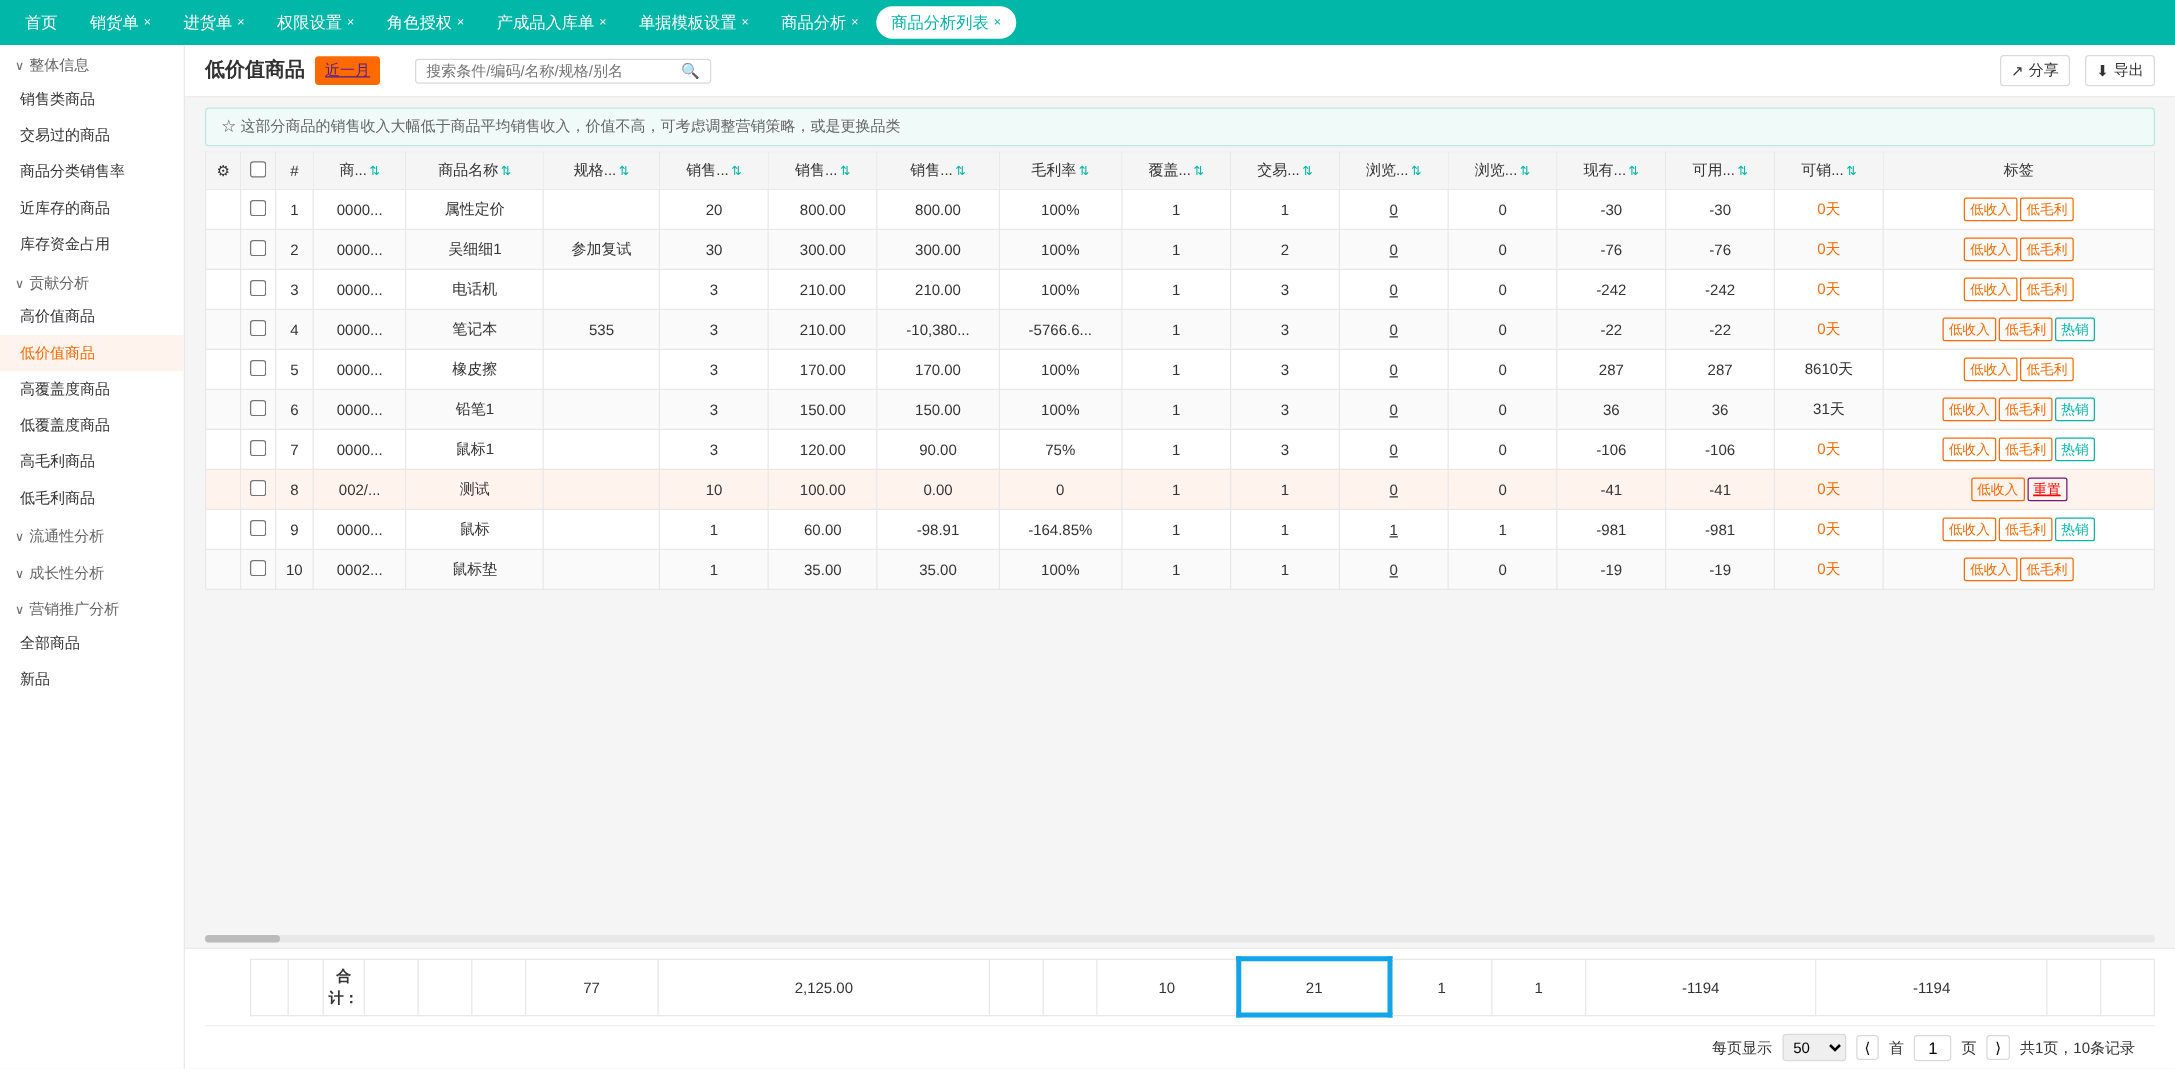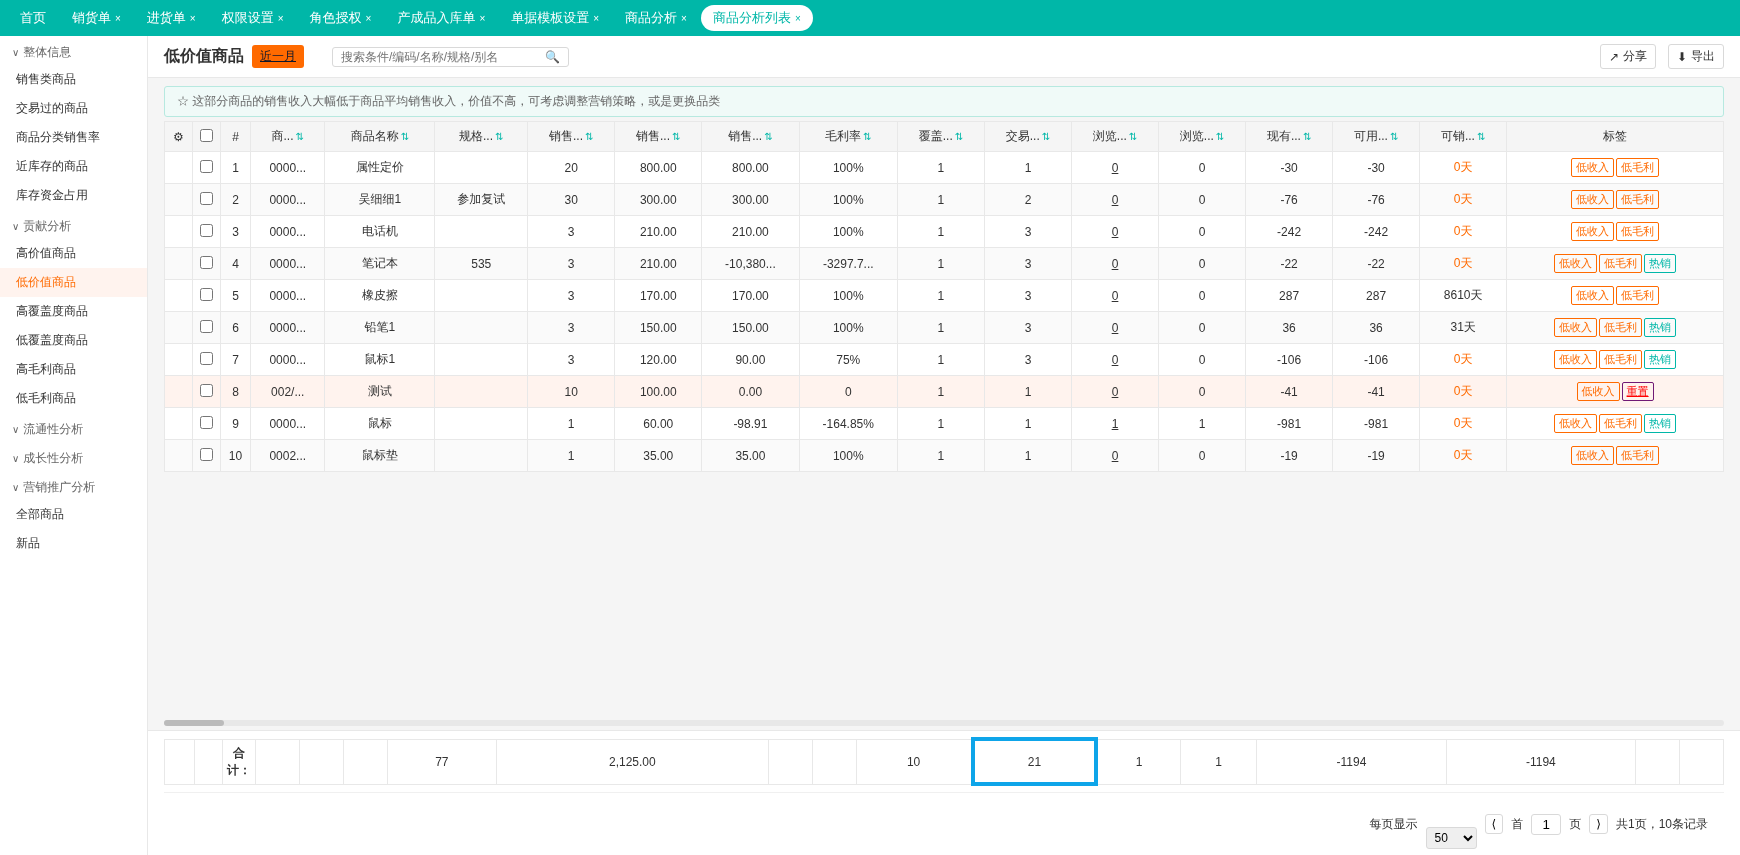--- a/index.html
+++ b/index.html
@@ -75,21 +75,21 @@
       border-bottom: 1px solid #e8e8e8;
       gap: 8px;
     }
     .page-title {
       font-size: 16px;
       font-weight: bold;
       color: #333;
     }
     .time-filter-btn {
       background: #ff6a00;
-      color: #0f172a;
+      color: #4c1d95;
       border: none;
       border-radius: 3px;
       padding: 3px 8px;
       font-size: 12px;
       cursor: pointer;
       text-decoration: underline;
     }
     .search-box {
       display: flex;
       align-items: center;
@@ -189,36 +189,36 @@
       background: #fff;
       border-top: 1px solid #e8e8e8;
       padding: 0 16px;
     }
     .total-row {
       display: flex;
       align-items: flex-end;
       padding: 6px 0;
       font-size: 12px;
       gap: 0;
+      margin-left: 36px;
     }
     .pagination {
       display: flex;
       align-items: center;
       justify-content: flex-end;
       padding: 6px 16px;
       gap: 8px;
       border-top: 1px solid #f0f0f0;
       font-size: 12px;
     }
     .pagination select {
       border: 1px solid #d9d9d9;
       border-radius: 3px;
       padding: 2px 4px;
       font-size: 12px;
-      margin-top: 28px;
     }
     .page-btn {
       border: 1px solid #d9d9d9;
       background: #fff;
       border-radius: 3px;
       padding: 2px 6px;
       cursor: pointer;
       font-size: 12px;
     }
     .scrollbar-track {
@@ -469,21 +469,21 @@
             <tr>
               <td></td>
               <td><input type="checkbox" class="checkbox-input" style=""></td>
               <td>4</td>
               <td>0000...</td>
               <td>笔记本</td>
               <td>535</td>
               <td>3</td>
               <td>210.00</td>
               <td>-10,380...</td>
-              <td>-3297.7...</td>
+              <td>-5766.6...</td>
               <td>1</td>
               <td>3</td>
               <td><span class="underline">0</span></td>
               <td>0</td>
               <td>-22</td>
               <td>-22</td>
               <td><span class="days-orange">0天</span></td>
               <td><span class="tag tag-orange">低收入</span><span class="tag tag-orange">低毛利</span><span class="tag tag-green">热销</span></td>
             </tr>
             <tr>

